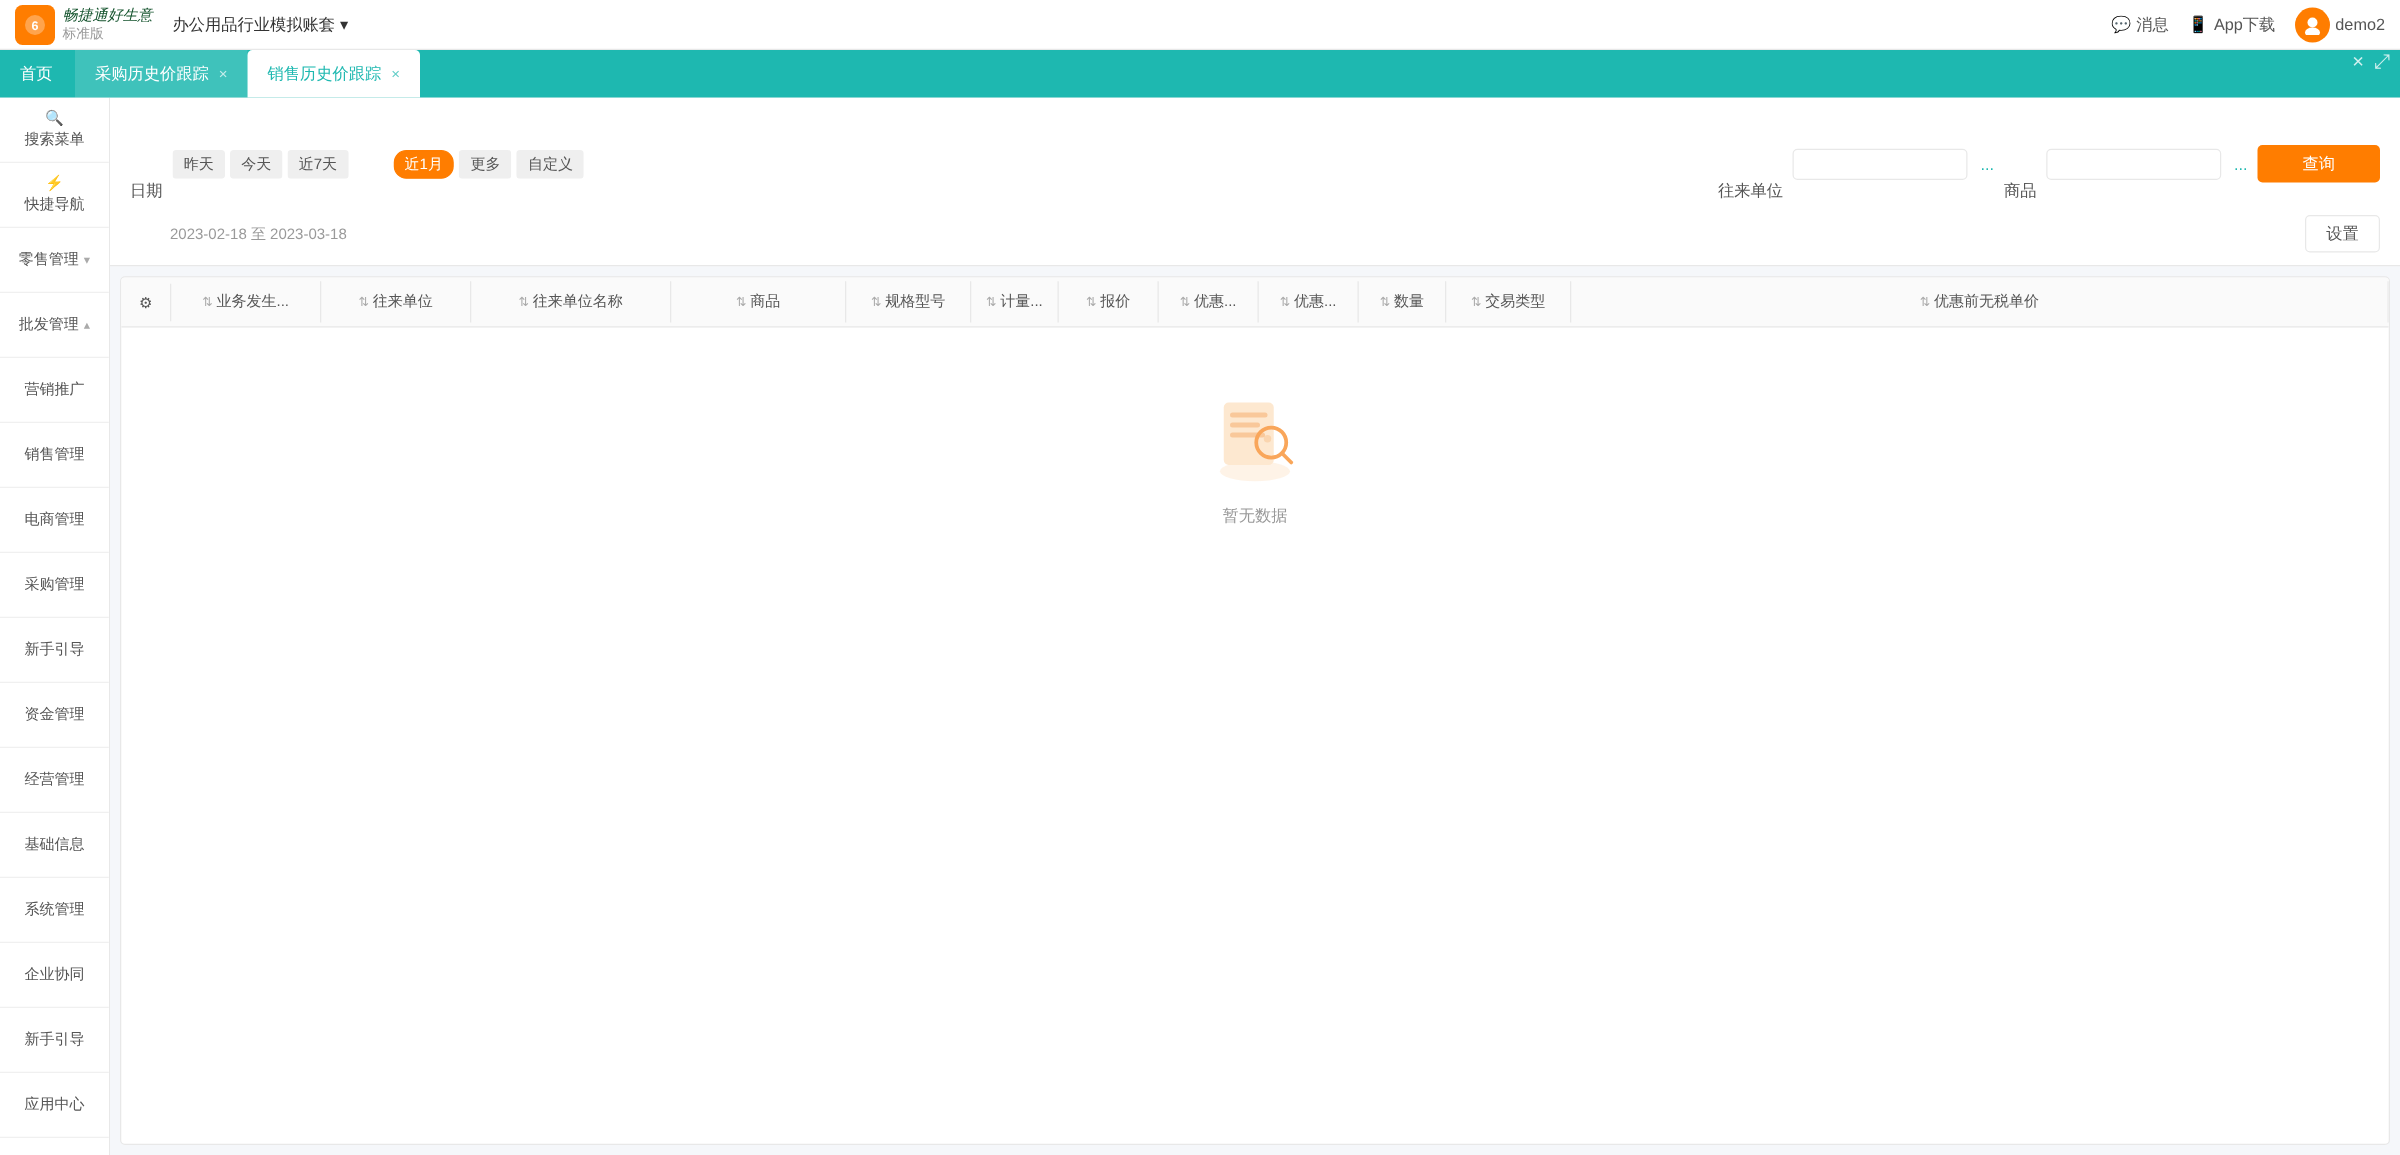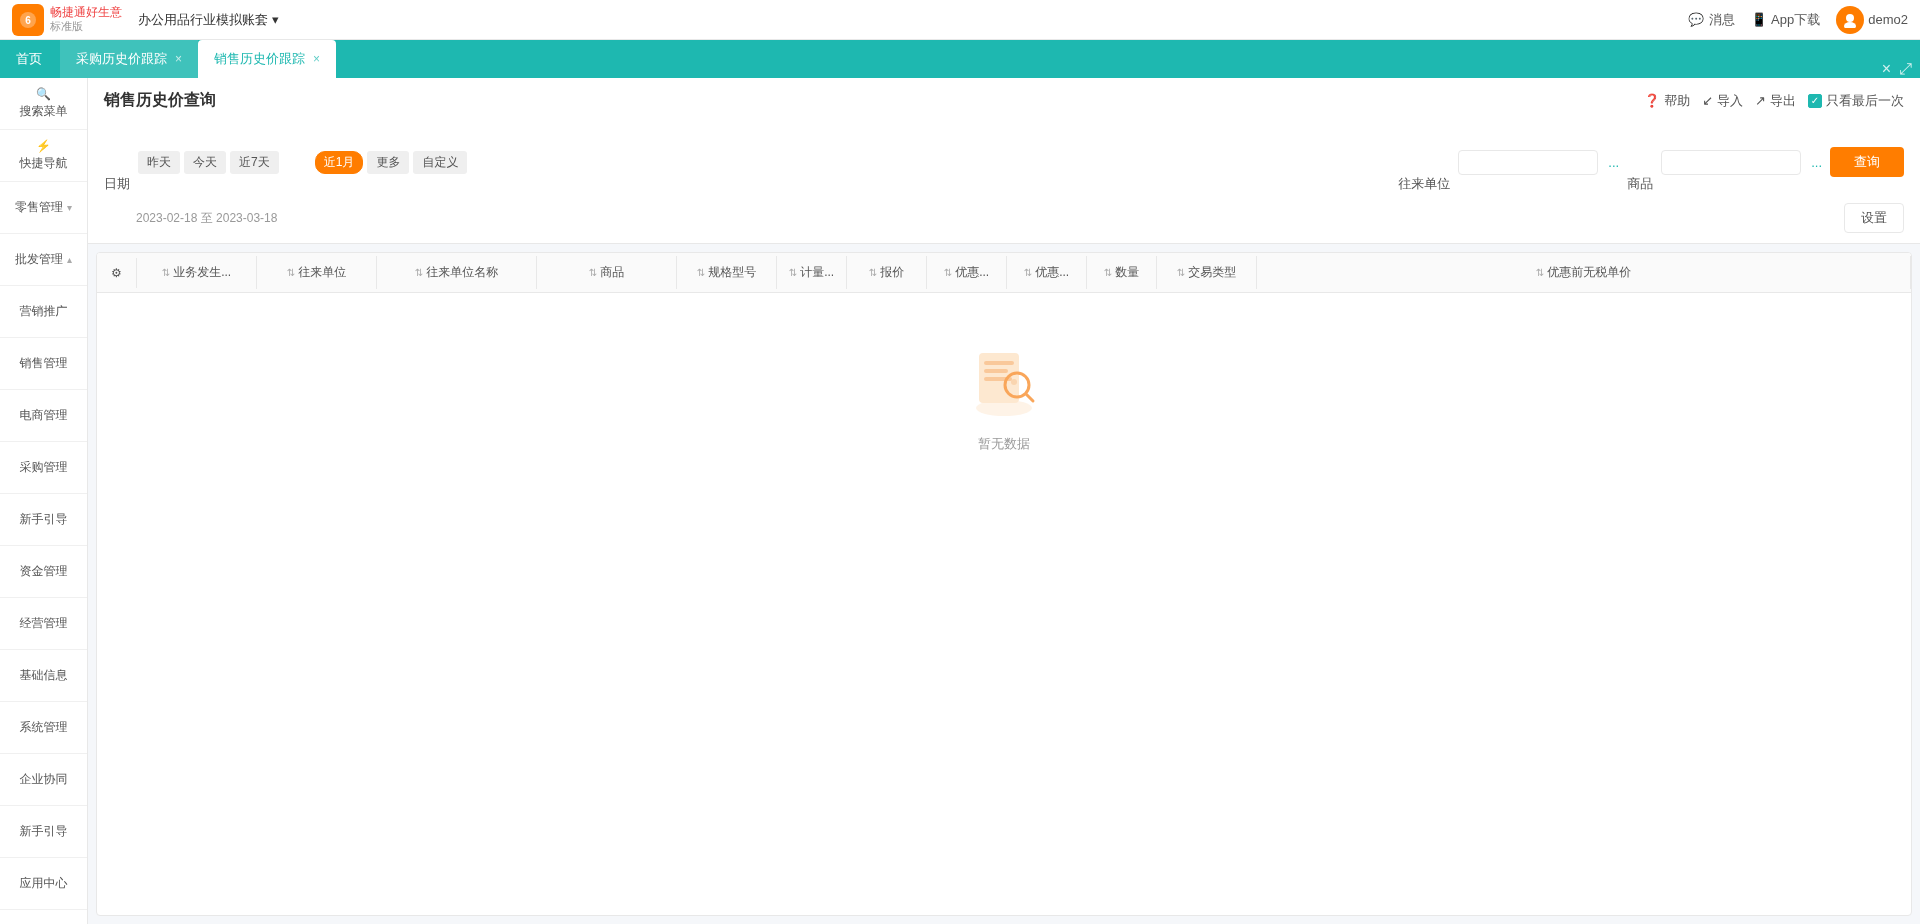--- a/index.html
+++ b/index.html
@@ -13,34 +13,34 @@
       align-items: center;
       padding: 0 12px;
       border-bottom: 1px solid #e8e8e8;
       justify-content: space-between;
       flex-shrink: 0;
     }
     .top-bar-left { display: flex; align-items: center; gap: 8px; }
     .logo-area { display: flex; align-items: center; gap: 6px; }
     .logo-icon { width: 32px; height: 32px; background: #ff7d00; border-radius: 6px; display: flex; align-items: center; justify-content: center; }
     .logo-icon svg { width: 20px; height: 20px; fill: white; }
-    .logo-text { font-size: 12px; color: #ef4444; line-height: 1.2; }
+    .logo-text { font-size: 12px; color: #14532d; line-height: 1.2; font-style: italic; }
     .logo-sub { font-size: 11px; color: #999; }
     .dropdown-area { display: flex; align-items: center; gap: 4px; font-size: 13px; color: #333; cursor: pointer; padding: 4px 8px; border-radius: 4px; }
 
     .top-bar-right { display: flex; align-items: center; gap: 16px; }
     .top-right-item { display: flex; align-items: center; gap: 4px; font-size: 13px; color: #555; cursor: pointer; }
     .avatar { width: 28px; height: 28px; border-radius: 50%; background: #ff7d00; display: flex; align-items: center; justify-content: center; color: white; font-size: 12px; }
 
     
     .tab-bar {
       height: 38px;
       background: #1eb8b0;
       display: flex;
-      align-items: flex-end;
+      align-items: flex-start;
       padding: 0 0;
       flex-shrink: 0;
       position: relative;
     }
     .tab-item {
       height: 38px;
       display: flex;
       align-items: center;
       padding: 0 16px;
       font-size: 13px;
@@ -168,21 +168,21 @@
       color: #1eb8b0;
       font-size: 13px;
       cursor: pointer;
       margin-left: 2px;
     }
     .query-btn {
       background: #ff7d00;
       color: white;
       border: none;
       border-radius: 4px;
-      padding: 6px 24px;
+      padding: 6px 36px;
       font-size: 13px;
       cursor: pointer;
       white-space: nowrap;
     }
     .settings-btn {
       background: white;
       color: #555;
       border: 1px solid #e8e8e8;
       border-radius: 4px;
       padding: 5px 16px;
@@ -381,43 +381,20 @@
     <div class="sidebar-item">
       
     </div>
 
   </div>
 
   <div class="content-area">
 
     <div class="page-header">
 
-      <div class="page-title-row">
-        <h1 class="page-title">销售历史价查询</h1>
-        <div class="page-actions">
-          <div class="page-action-item">
-            <span>❓</span>
-            <span>帮助</span>
-          </div>
-          <div class="page-action-item">
-            <span>↙</span>
-            <span>导入</span>
-          </div>
-          <div class="page-action-item">
-            <span>↗</span>
-            <span>导出</span>
-          </div>
-          <div class="only-last-checkbox">
-            <div class="checkbox-square">
-              <span class="checkbox-check">✓</span>
-            </div>
-            <span>只看最后一次</span>
-          </div>
-        </div>
-      </div>
 
       <div class="filter-row">
         <div class="filter-group">
           <span class="filter-label">日期</span>
           <div class="date-quick-btns">
             <button class="date-btn">昨天</button>
             <button class="date-btn">今天</button>
             <button class="date-btn">近7天</button>
             <button class="date-btn active">近1月</button>
             <button class="date-btn">更多</button>

